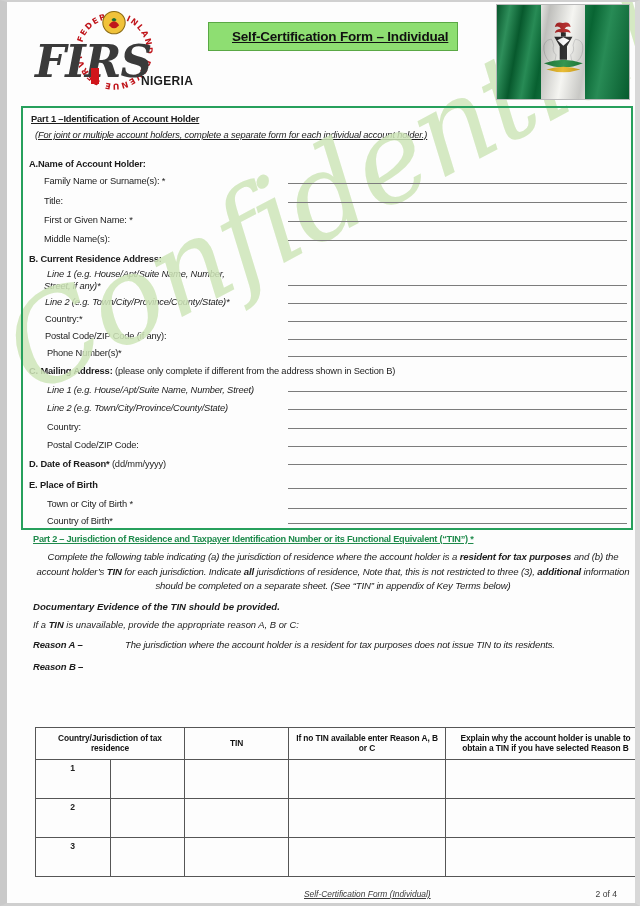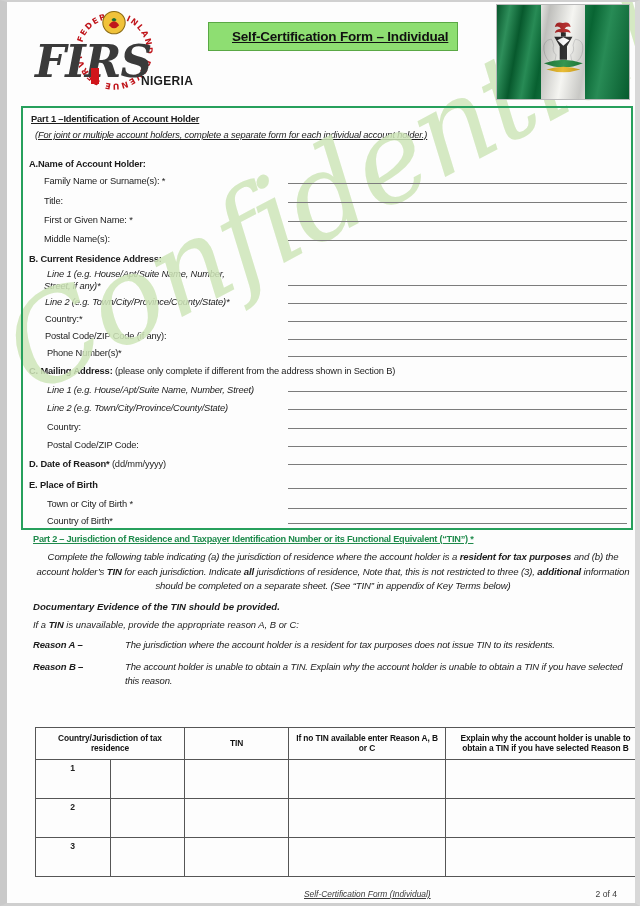--- a/index.html
+++ b/index.html
@@ -393,21 +393,20 @@
     <div class="p2-strong">Documentary Evidence of the TIN should be provided.</div>
 
     <div class="p2-if"><span>If a </span><b>TIN</b><span> is unavailable, provide the appropriate reason A, B or C:</span></div>
 
     <div class="reason-row">
       <div class="reason-key">Reason A  –</div>
       <div class="reason-txt">The jurisdiction where the account holder is a resident for tax purposes does not issue TIN to its residents.</div>
     </div>
     <div class="reason-row">
       <div class="reason-key">Reason B –</div>
-      <div class="reason-txt">The account holder is unable to obtain a TIN.  Explain why the account holder is unable to obtain a TIN if you have selected this reason.</div>
     </div>
   </div>
 
   <table class="tbl">
     <thead>
       <tr>
         <th colspan="2" style="width:142px;margin-top:10px;">Country/Jurisdiction of tax residence</th>
         <th style="width:97px;">TIN</th>
         <th style="width:150px;">If no TIN available enter Reason A, B or C</th>
         <th style="width:193px;">Explain why the account holder is unable to obtain a TIN if you have selected Reason B</th>

